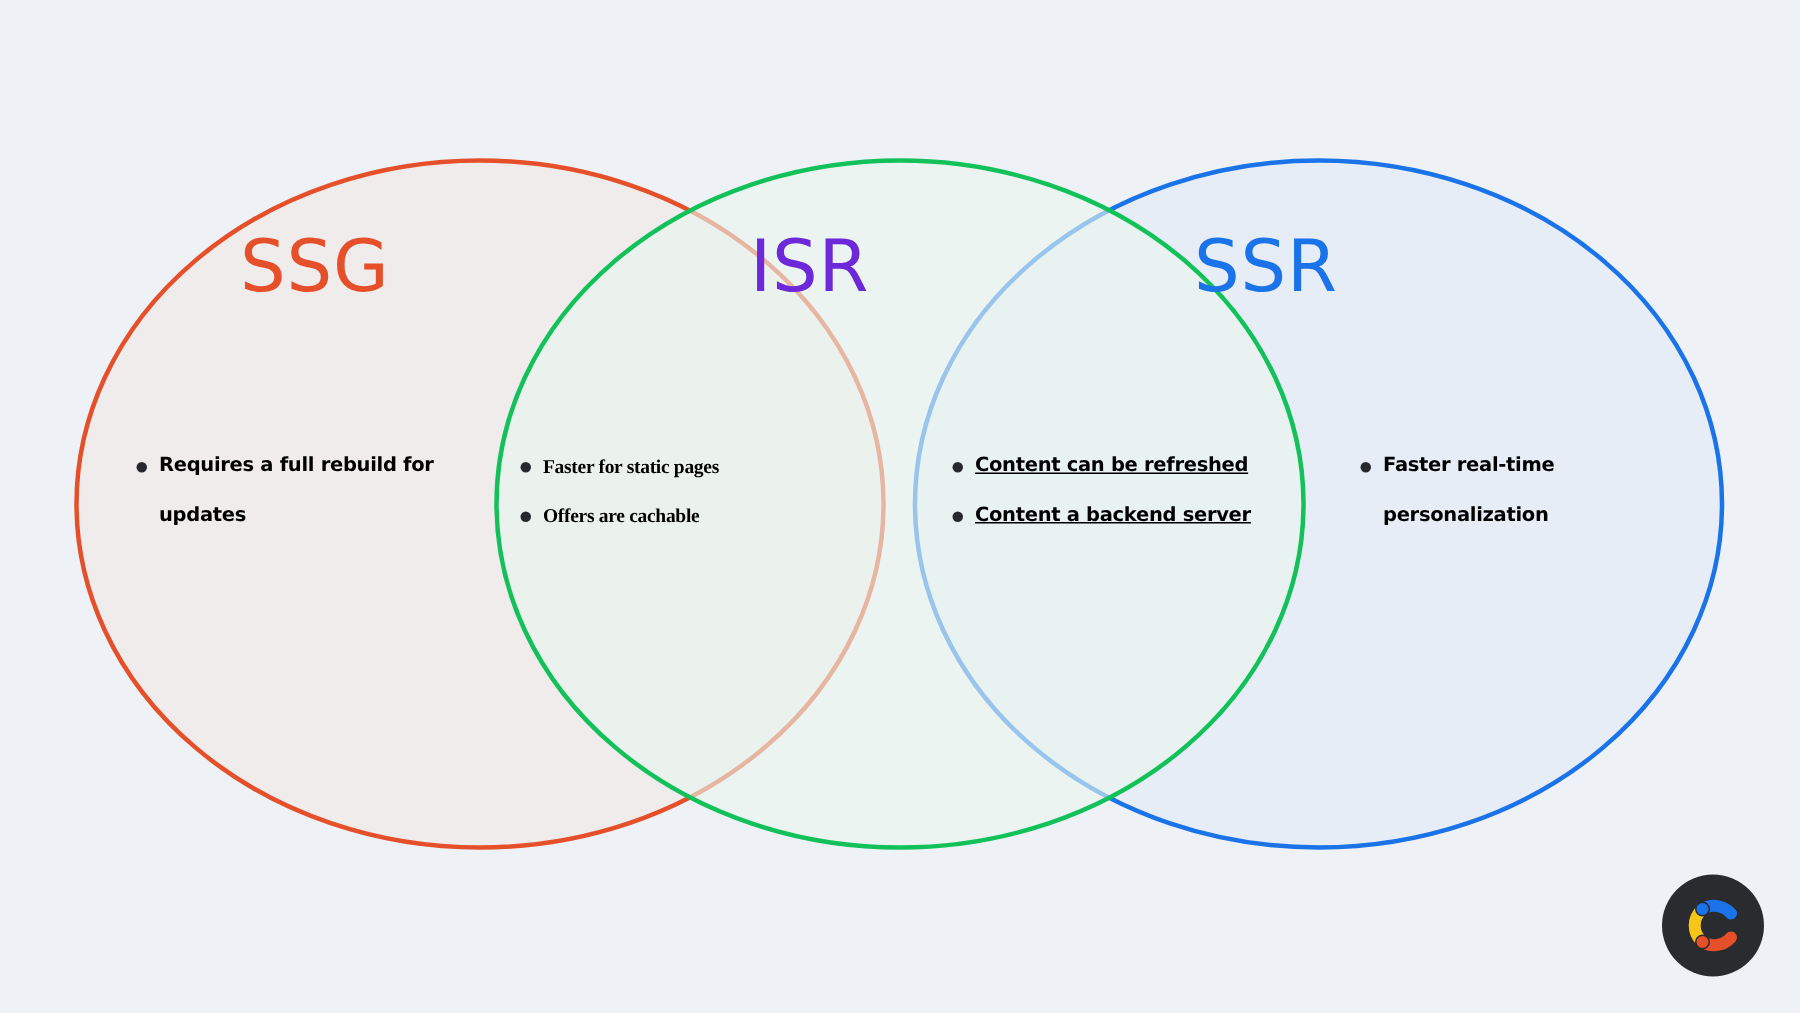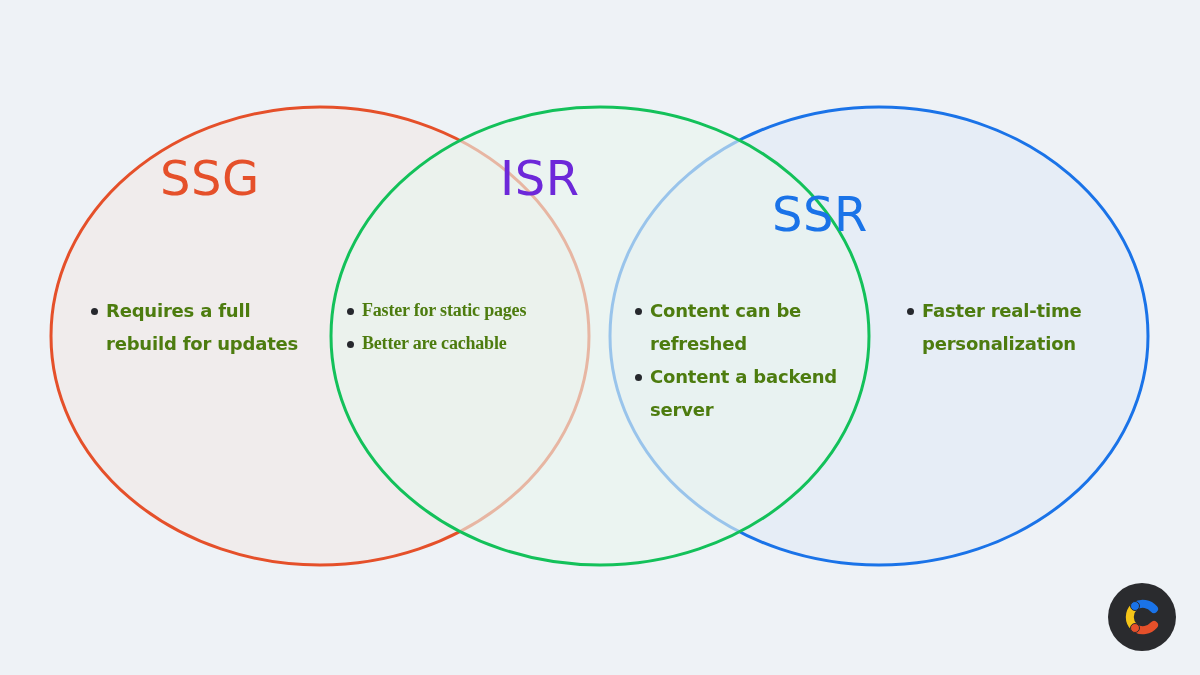--- a/index.html
+++ b/index.html
@@ -10,21 +10,21 @@
       position: relative;
     }
     .venn { position: absolute; left: 0; top: 0; width: 1200px; height: 675px; }
     .title {
       position: absolute; top: 150px; font-size: 48px; font-weight: normal;
       letter-spacing: 0.5px; text-align: left; width: 200px;
       font-family: "DejaVu Sans", sans-serif;
     }
     .list {
       position: absolute; margin: 0; padding: 0; list-style: none;
-      font-size: 18px; font-weight: bold; color: #4d7c0f; line-height: 33px;
+      font-size: 13px; font-weight: bold; color: #000000; line-height: 33px;
       font-family: "DejaVu Sans", sans-serif;
       letter-spacing: -0.2px;
     }
     .list li { position: relative; padding-left: 16px; }
     .list li::before {
       content: ""; position: absolute; left: 1px; top: 14px;
       width: 7px; height: 7px; border-radius: 50%; background: #26282d;
     }
     .logo {
       position: absolute; left: 1108px; top: 583px; width: 68px; height: 68px;
@@ -39,32 +39,32 @@
 
   <ellipse cx="320" cy="336" rx="269" ry="229" fill="#f0ecec" stroke="#e5502a" stroke-width="3"></ellipse>
 
   <ellipse cx="879" cy="336" rx="269" ry="229" fill="#e6edf6" stroke="#1a73e8" stroke-width="3"></ellipse>
 
   <ellipse cx="600" cy="336" rx="269" ry="229" fill="rgba(232,246,238,0.62)" stroke="#13c15a" stroke-width="3"></ellipse>
 </svg>
 
 <div class="title" style="left:160px; color:#e5502a;">SSG</div>
 <div class="title" style="left:500px; color:#6d28d9;">ISR</div>
-<div class="title" style="left:772px; color:#1a73e8;margin-top:36px;">SSR</div>
+<div class="title" style="left:796px; color:#1a73e8;">SSR</div>
 
 <ul class="list" style="left:90px; top:294px; width:220px;">
   <li>Requires a full rebuild for updates</li>
 </ul>
 
 <ul class="list" style="left:346px; top:294px; width:250px;font-family:Liberation Serif, serif;">
   <li>Faster for static pages</li>
-  <li>Better are cachable</li>
+  <li>Offers are cachable</li>
 </ul>
 
-<ul class="list" style="left:634px; top:294px; width:220px;">
+<ul class="list" style="left:634px; top:294px; width:220px;text-decoration:underline;">
   <li>Content can be refreshed</li>
   <li>Content a backend server</li>
 </ul>
 
 <ul class="list" style="left:906px; top:294px; width:190px;">
   <li>Faster real-time personalization</li>
 </ul>
 
 <div class="logo">
   <svg width="68" height="68" viewBox="0 0 68 68">

